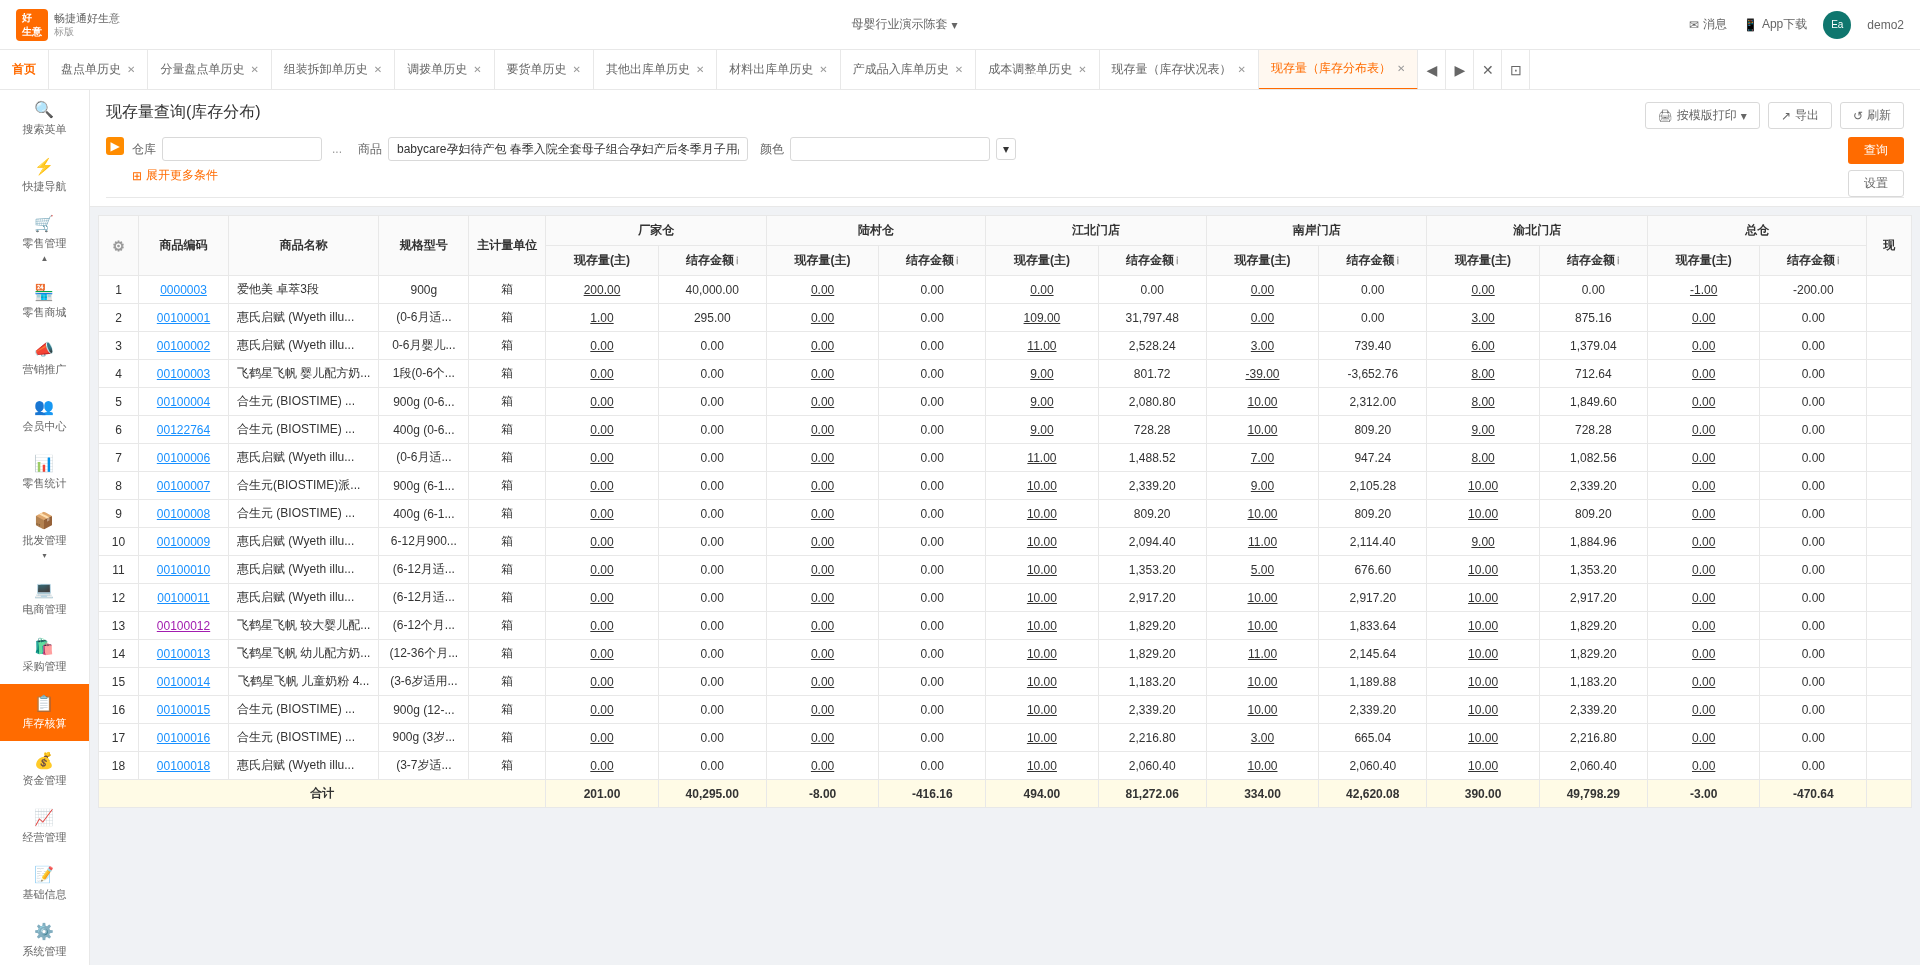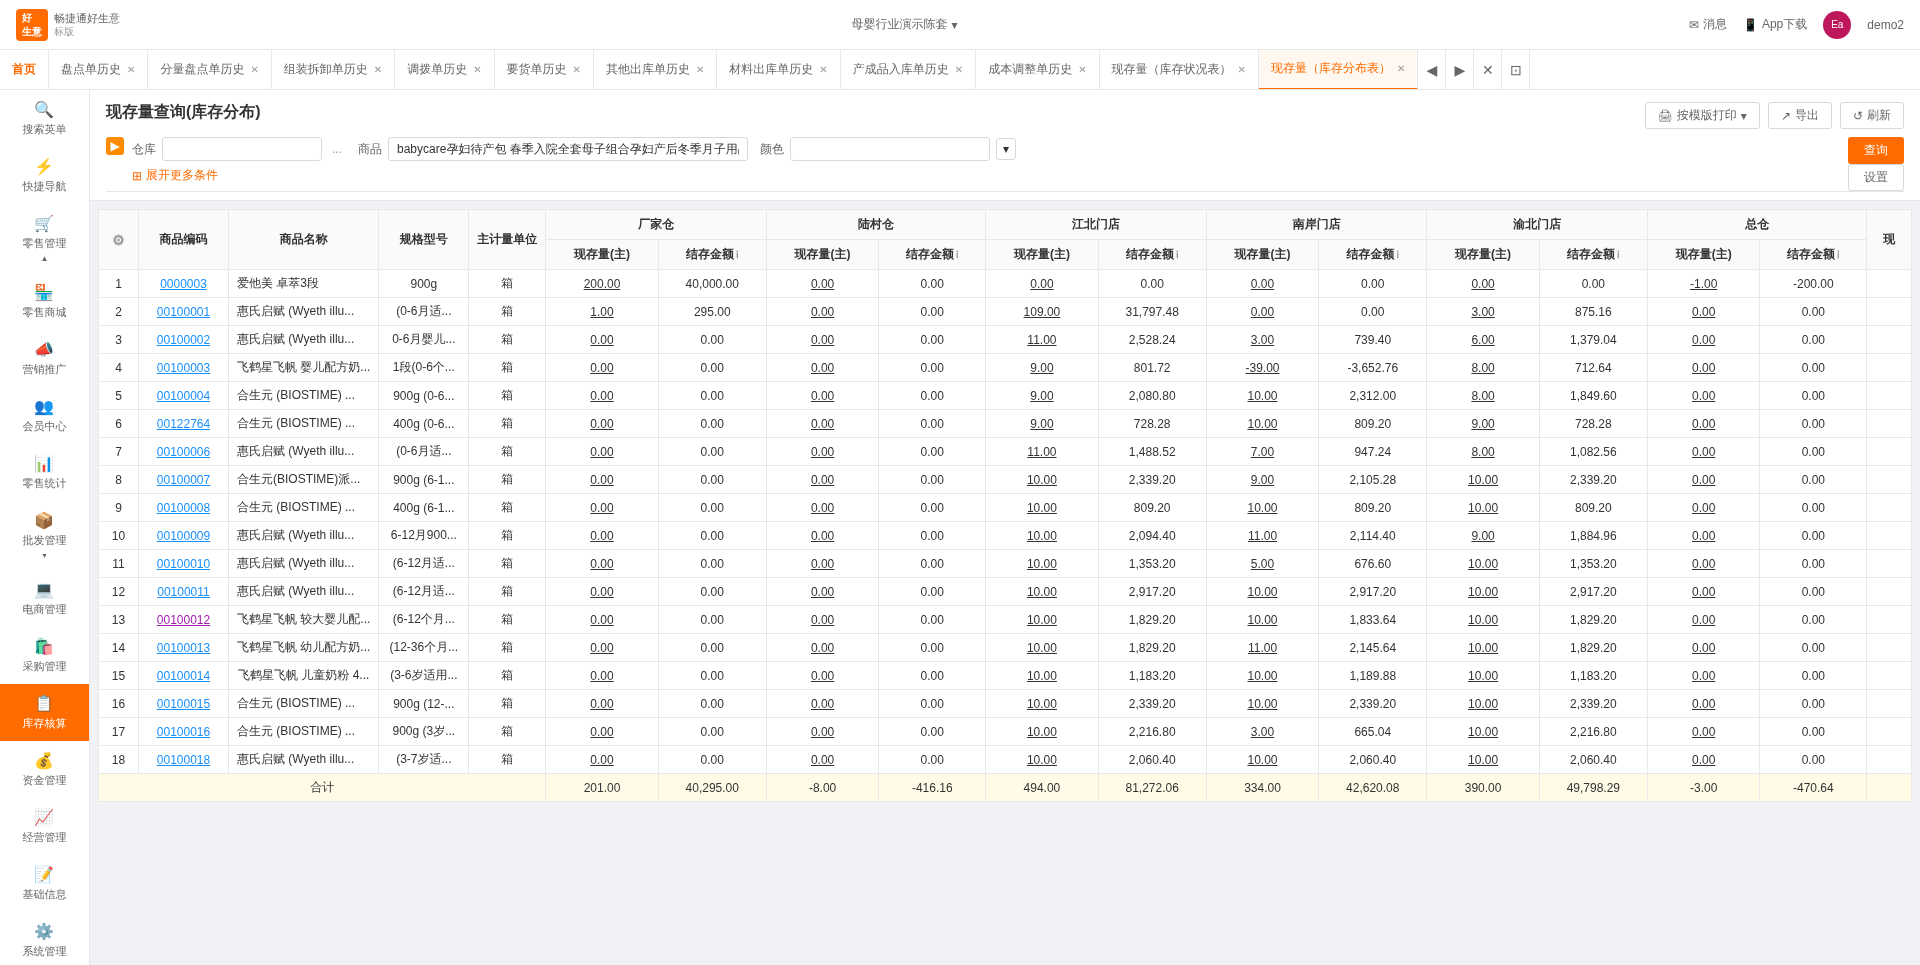--- a/index.html
+++ b/index.html
@@ -7,21 +7,21 @@
     
     
     .top-bar { height: 50px; background: #fff; display: flex; align-items: center; justify-content: space-between; padding: 0 16px; border-bottom: 1px solid #e8e8e8; }
     .top-bar-left { display: flex; align-items: center; gap: 8px; }
     .logo-area { display: flex; align-items: center; gap: 6px; }
     .logo-icon { width: 32px; height: 32px; background: #ff6b00; border-radius: 4px; display: flex; align-items: center; justify-content: center; color: white; font-size: 10px; font-weight: bold; }
     .logo-text { font-size: 11px; color: #666; line-height: 1.3; }
     .top-bar-center { display: flex; align-items: center; gap: 4px; font-size: 12px; color: #666; }
     .top-bar-right { display: flex; align-items: center; gap: 16px; font-size: 12px; color: #666; }
     .top-bar-right span { cursor: pointer; display: flex; align-items: center; gap: 4px; }
-    .user-avatar { width: 28px; height: 28px; border-radius: 50%; background: #be185d; display: flex; align-items: center; justify-content: center; color: white; font-size: 10px; }
+    .user-avatar { width: 28px; height: 28px; border-radius: 50%; background: #0f766e; display: flex; align-items: center; justify-content: center; color: white; font-size: 10px; }
 
     
     .tab-bar { height: 40px; background: #fff; display: flex; align-items: center; border-bottom: 1px solid #e8e8e8; overflow: hidden; }
     .tab-item { height: 40px; padding: 0 12px; display: flex; align-items: center; gap: 6px; font-size: 12px; color: #666; border-right: 1px solid #e8e8e8; cursor: pointer; white-space: nowrap; flex-shrink: 0; }
     .tab-item.active { color: #ff6b00; background: #fff8f0; border-bottom: 2px solid #ff6b00; }
     .tab-item.home { color: #ff6b00; font-weight: bold; background: transparent; border-bottom: none; }
     .tab-close { font-size: 10px; color: #999; cursor: pointer; }
     .tab-nav-btn { width: 28px; height: 40px; display: flex; align-items: center; justify-content: center; cursor: pointer; border-right: 1px solid #e8e8e8; color: #666; font-size: 14px; flex-shrink: 0; }
 
     
@@ -33,21 +33,21 @@
     .sidebar-item.active { color: #fff; background: #ff6b00; }
     .sidebar-item .icon { font-size: 16px; }
     .sidebar-item.has-sub { position: relative; }
     .sidebar-item .sub-arrow { font-size: 8px; }
 
     
     .content-area { flex: 1; display: flex; flex-direction: column; overflow: hidden; }
 
     
     .page-header { background: #fff; padding: 12px 16px 8px; border-bottom: 1px solid #e8e8e8; }
-    .page-title { font-size: 16px; font-weight: bold; color: #333; }
+    .page-title { font-size: 16px; font-weight: normal; color: #333; }
     .page-actions { display: flex; justify-content: flex-end; gap: 8px; margin-bottom: 8px; }
     .btn-action { padding: 4px 12px; border-radius: 3px; font-size: 12px; cursor: pointer; display: flex; align-items: center; gap: 4px; }
     .btn-print { background: #fff; border: 1px solid #d9d9d9; color: #666; }
     .btn-export { background: #fff; border: 1px solid #d9d9d9; color: #666; }
     .btn-refresh { background: #fff; border: 1px solid #d9d9d9; color: #666; }
 
     
     .filter-area { background: #fff; padding: 10px 16px; border-bottom: 1px solid #e8e8e8; }
     .filter-row { display: flex; align-items: center; gap: 12px; flex-wrap: wrap; }
     .filter-item { display: flex; align-items: center; gap: 6px; }
@@ -279,21 +279,21 @@
                 <span class="filter-label">颜色</span>
                 <input class="filter-input" style="width: 200px;" value="">
                 <span style="cursor:pointer;border:1px solid #d9d9d9;padding:3px 6px;border-radius:3px;background:#fff;">▾</span>
               </div>
             </div>
             <div class="expand-more">
               <span>⊞</span>
               <span>展开更多条件</span>
             </div>
           </div>
-          <div style="display:flex; flex-direction:column; gap:0;justify-content:flex-end;">
+          <div style="display:flex; flex-direction:column; gap:6px;justify-content:flex-end;">
             <button class="btn-query">查询</button>
             <button class="btn-settings">设置</button>
           </div>
         </div>
       </div>
     </div>
 
     <div class="table-wrapper">
       <table class="data-table">
         <thead>
@@ -681,21 +681,21 @@
     <td class="underline">10.00</td>
     <td>2,060.40</td>
     <td class="underline ">10.00</td>
     <td class="">2,060.40</td>
     <td class="underline">10.00</td>
     <td>2,060.40</td>
     <td class="underline ">0.00</td>
     <td class="">0.00</td>
     <td></td>
   </tr>
-            <tr style="background: rgb(255, 251, 230); font-weight: normal;">
+            <tr style="background: rgb(255, 251, 230); font-weight: bold;">
   <td colspan="5" style="text-align:center">合计</td>
   <td>201.00</td>
   <td>40,295.00</td>
   <td class="negative">-8.00</td>
   <td class="negative">-416.16</td>
   <td>494.00</td>
   <td>81,272.06</td>
   <td>334.00</td>
   <td>42,620.08</td>
   <td>390.00</td>

